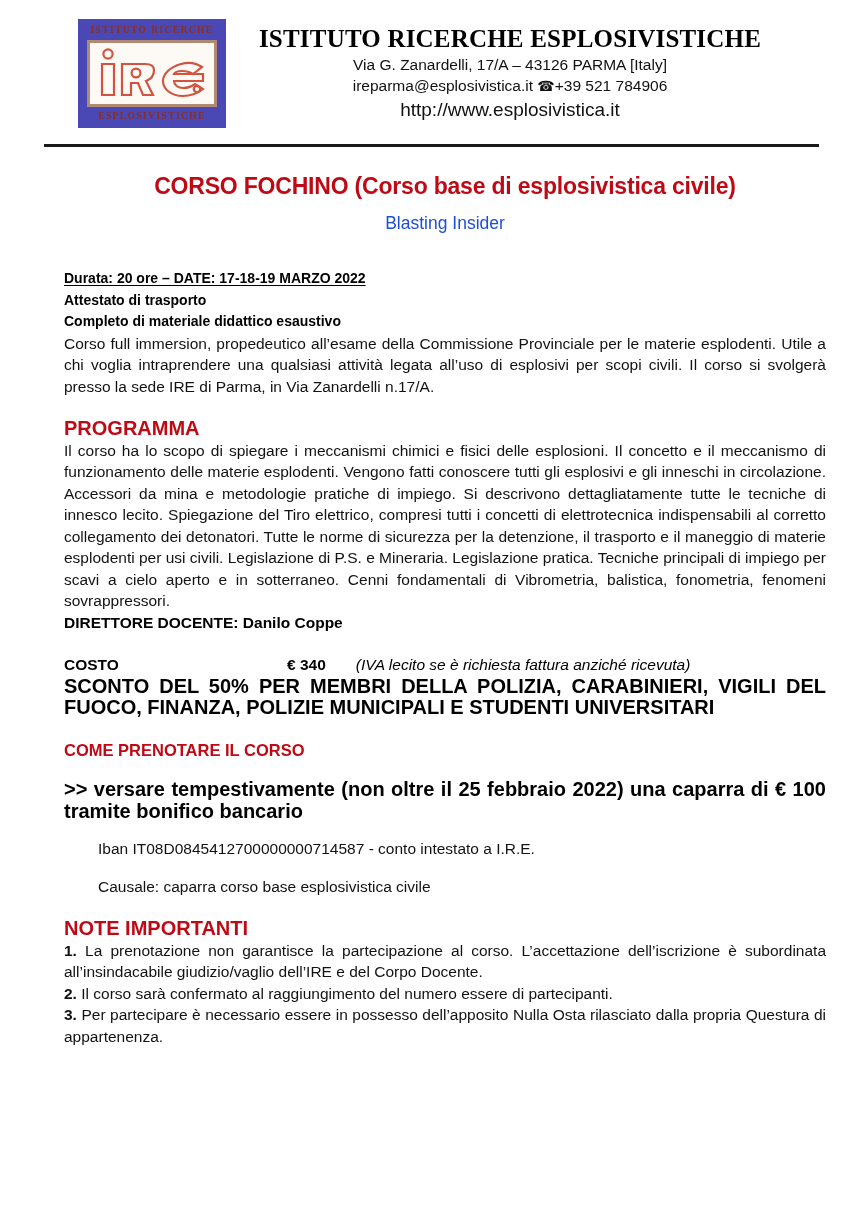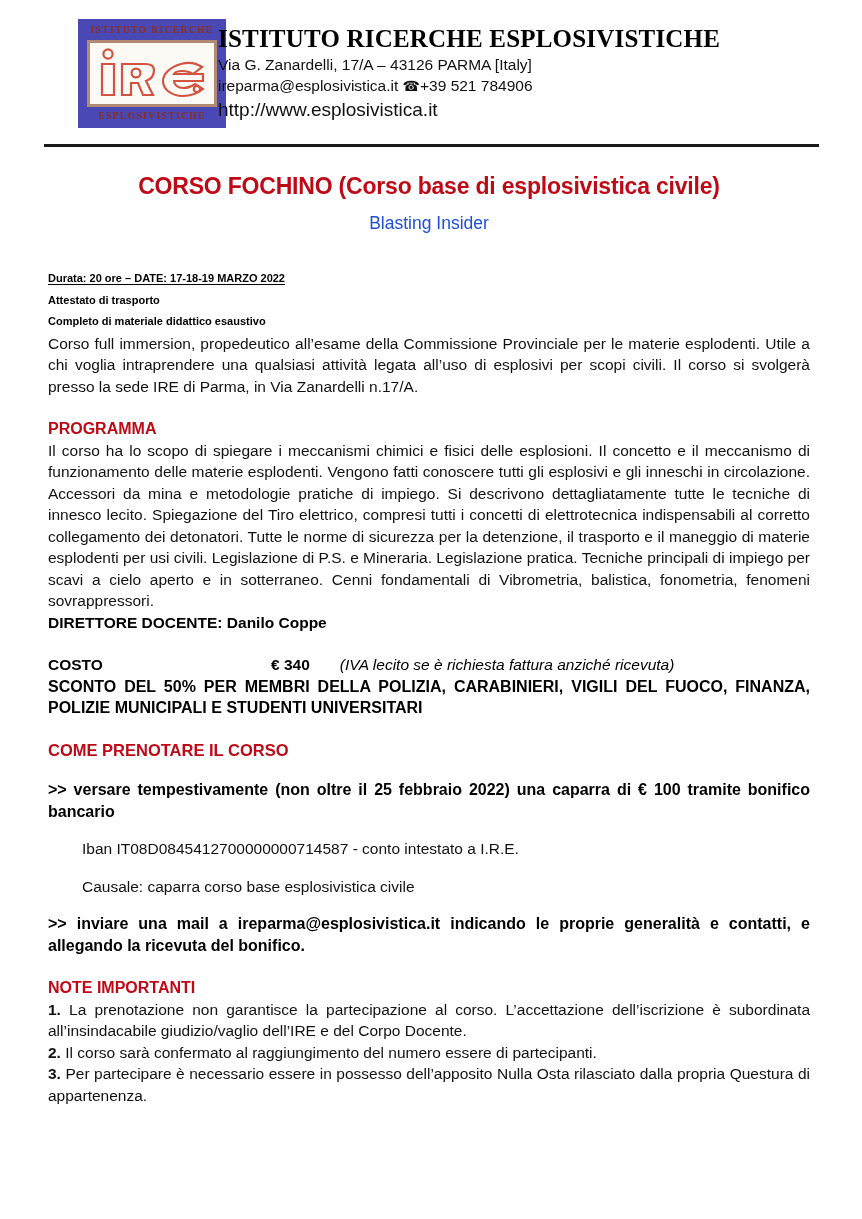--- a/index.html
+++ b/index.html
@@ -69,23 +69,24 @@
   }
   .logo-letters {
     position: absolute;
     left: 0;
     top: 0;
     width: 124px;
     height: 61px;
   }
   .header-text {
     position: absolute;
-    left: 218px;
+    left: 210px;
     top: 24px;
     width: 600px;
+    text-align: center;
   }
   .org-name {
     font-family: "Liberation Serif", serif;
     font-weight: bold;
     font-size: 25px;
     letter-spacing: 0.2px;
     line-height: 30px;
     color: #000;
     white-space: nowrap;
   }
@@ -110,21 +111,21 @@
     left: 44px;
     top: 144px;
     width: 775px;
     height: 0;
     border-top: 3px solid #1a1a1a;
   }
 
   
   .content {
     position: absolute;
-    left: 48px;
+    left: 64px;
     top: 160px;
     width: 762px;
   }
 
   .course-title {
     text-align: center;
     font-weight: bold;
     font-size: 23px;
     line-height: 28px;
     color: #bf0a16;
@@ -136,21 +137,21 @@
     text-align: center;
     font-size: 17.5px;
     line-height: 22px;
     color: #1d4ed8;
     margin: 12px 0 0 0;
   }
 
   .meta-block { margin-top: 34px; }
   .meta-line {
     font-weight: bold;
-    font-size: 11px;
+    font-size: 14px;
     line-height: 21.5px;
     color: #000;
   }
   .meta-line.u {
     text-decoration: underline;
     text-underline-offset: 2px;
   }
 
   p.para {
     margin: 0;
@@ -158,21 +159,21 @@
     line-height: 21.5px;
     text-align: justify;
     color: #121212;
   }
   .gap-intro { margin-top: 25px; }
   .gap-sec { margin-top: 21px; }
   .gap-sm { margin-top: 18px; }
 
   .section-head {
     font-weight: bold;
-    font-size: 16px;
+    font-size: 20px;
     line-height: 21.5px;
     color: #bf0a16;
   }
   .section-head.big {
     font-size: 16.5px;
   }
 
   .line-b {
     font-weight: bold;
     font-size: 15.5px;
@@ -195,21 +196,21 @@
   .cost-label {
     font-weight: bold;
     width: 200px;
     flex: 0 0 200px;
   }
   .cost-amount { font-weight: bold; margin-right: 7px; }
   .cost-note { font-style: italic; }
 
   .bold-just {
     font-weight: bold;
-    font-size: 16px;
+    font-size: 20px;
     line-height: 21.5px;
     text-align: justify;
     margin: 0;
     color: #000;
   }
   .indent { padding-left: 18px; }
 
   .note-item {
     font-size: 15.5px;
     line-height: 21.5px;
@@ -291,21 +292,20 @@
     <p class="bold-just gap-sec">SCONTO DEL 50% PER MEMBRI DELLA POLIZIA, CARABINIERI, VIGILI DEL FUOCO, FINANZA, POLIZIE MUNICIPALI E STUDENTI UNIVERSITARI</p>
 
     <div class="gap-sec">
       <div class="section-head big">COME PRENOTARE IL CORSO</div>
     </div>
 
     <div class="gap-sm">
       <p class="bold-just">&gt;&gt; versare tempestivamente (non oltre il 25 febbraio 2022) una caparra di € 100 tramite bonifico bancario</p>
       <p class="line-n indent">Iban IT08D0845412700000000714587 - conto intestato a I.R.E.</p>
       <p class="line-n indent">Causale: caparra corso base esplosivistica civile</p>
-      <p class="bold-just">&gt;&gt; inviare una mail a ireparma@esplosivistica.it indicando le proprie generalità e contatti, e allegando la ricevuta del bonifico.</p>
     </div>
 
     <div class="gap-sec">
       <div class="section-head">NOTE IMPORTANTI</div>
       <p class="note-item"><span class="note-num">1.</span><span> La prenotazione non garantisce la partecipazione al corso. L’accettazione dell’iscrizione è subordinata all’insindacabile giudizio/vaglio dell’IRE e del Corpo Docente.</span></p>
       <p class="note-item"><span class="note-num">2.</span><span> Il corso sarà confermato al raggiungimento del numero essere di partecipanti.</span></p>
       <p class="note-item"><span class="note-num">3.</span><span> Per partecipare è necessario essere in possesso dell’apposito Nulla Osta rilasciato dalla propria Questura di appartenenza.</span></p>
     </div>
 
   </div>

